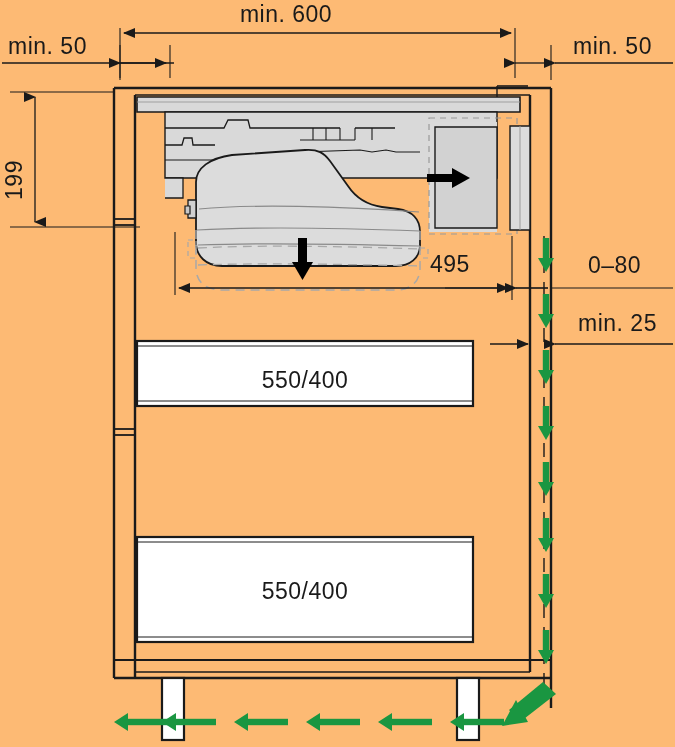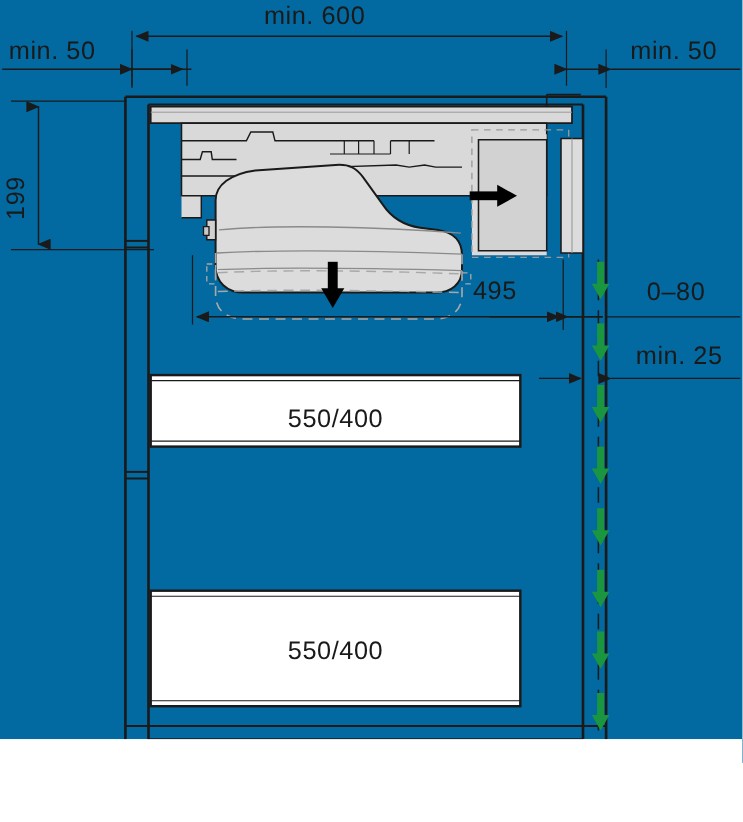--- a/index.html
+++ b/index.html
@@ -6,22 +6,22 @@
     margin: 0;
     padding: 0;
     background: #ffffff;
   }
   body {
     font-family: "Liberation Sans", sans-serif;
   }
   #stage {
     position: relative;
     width: 675px;
-    height: 672px;
-    background: #0369a1;
+    height: 747px;
+    background: #fdba74;
     overflow: hidden;
   }
   #stage svg {
     position: absolute;
     left: 0;
     top: 0;
   }
   .dim-text {
     font-family: "Liberation Sans", sans-serif;
     font-size: 23px;

